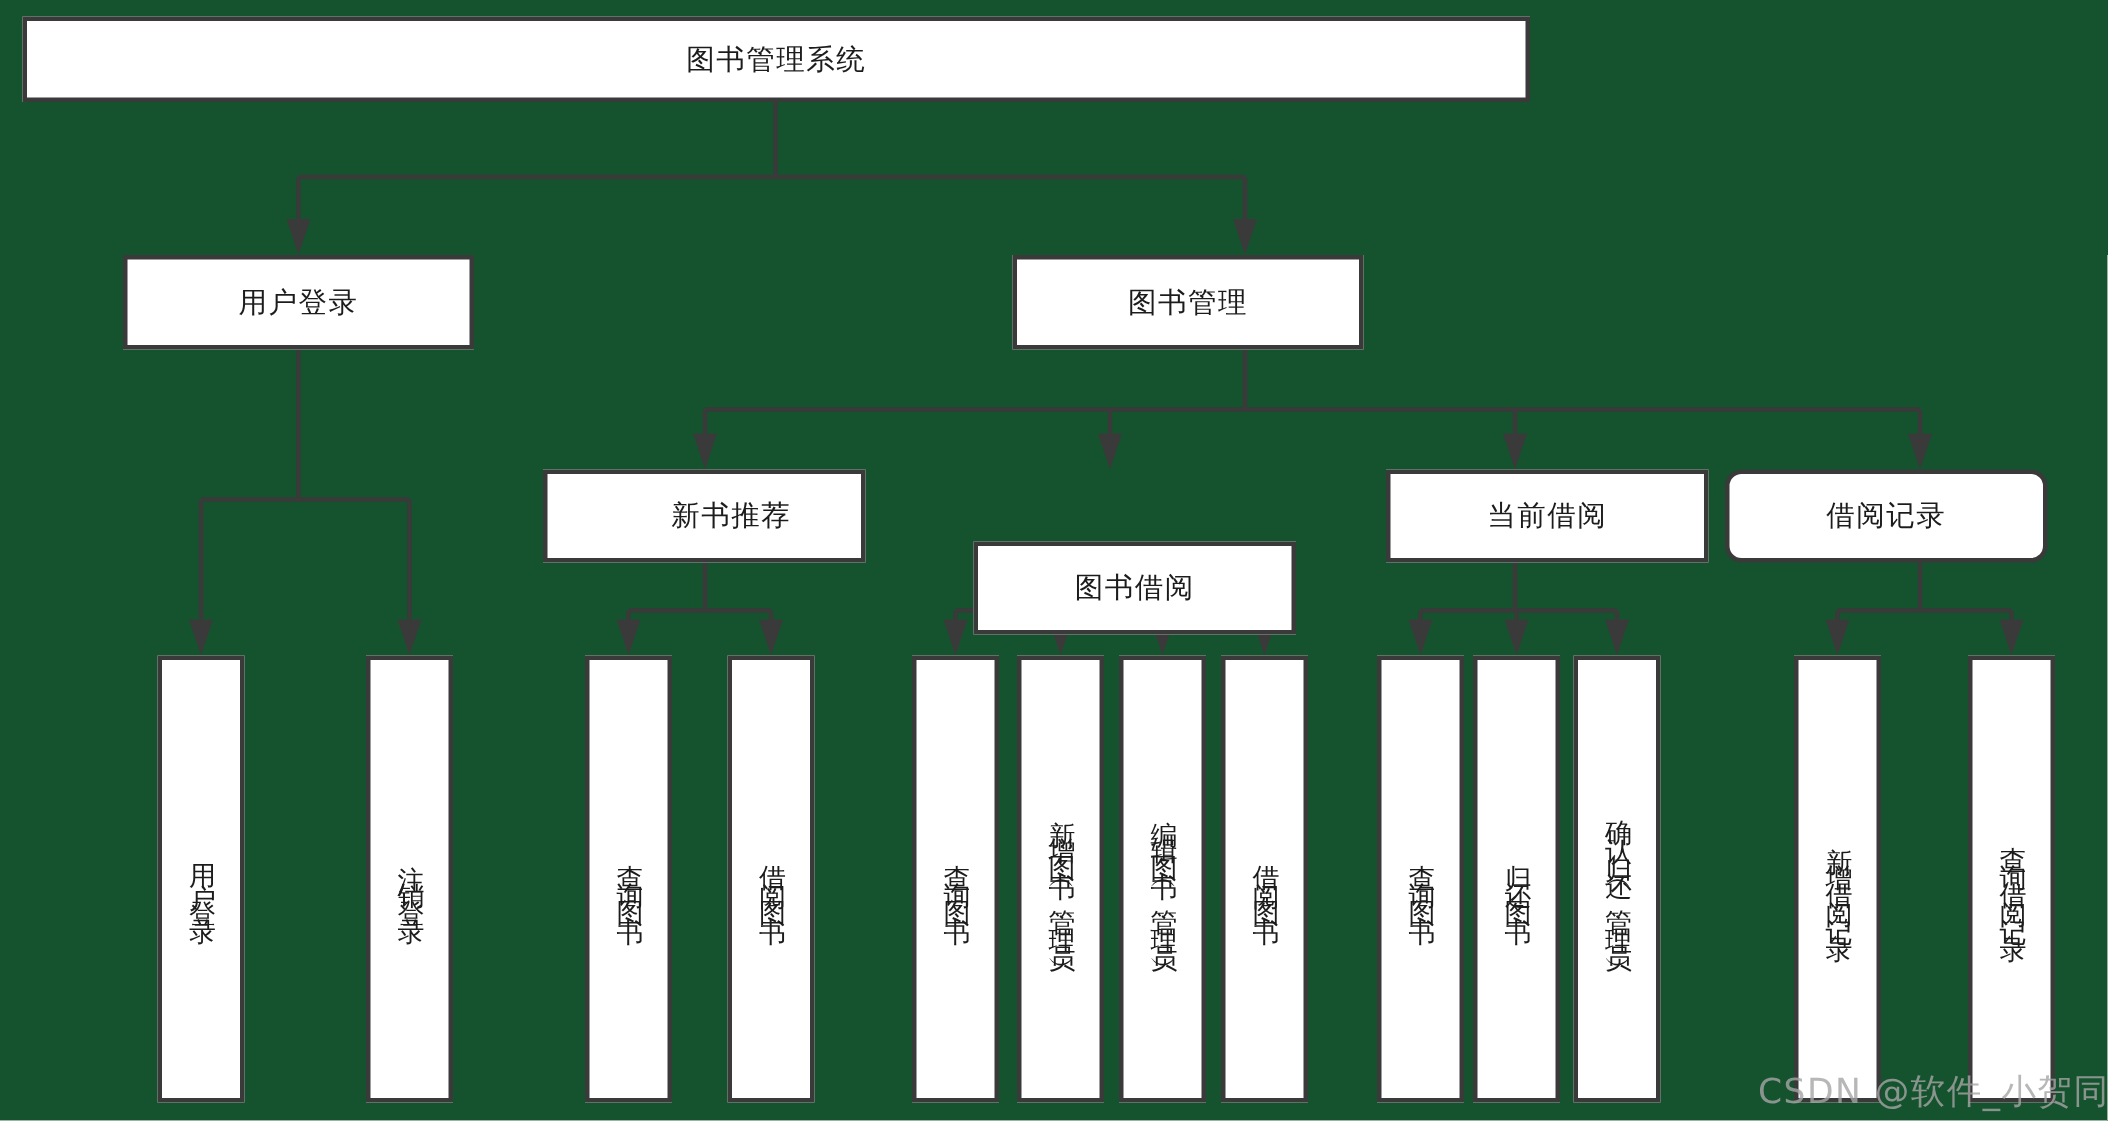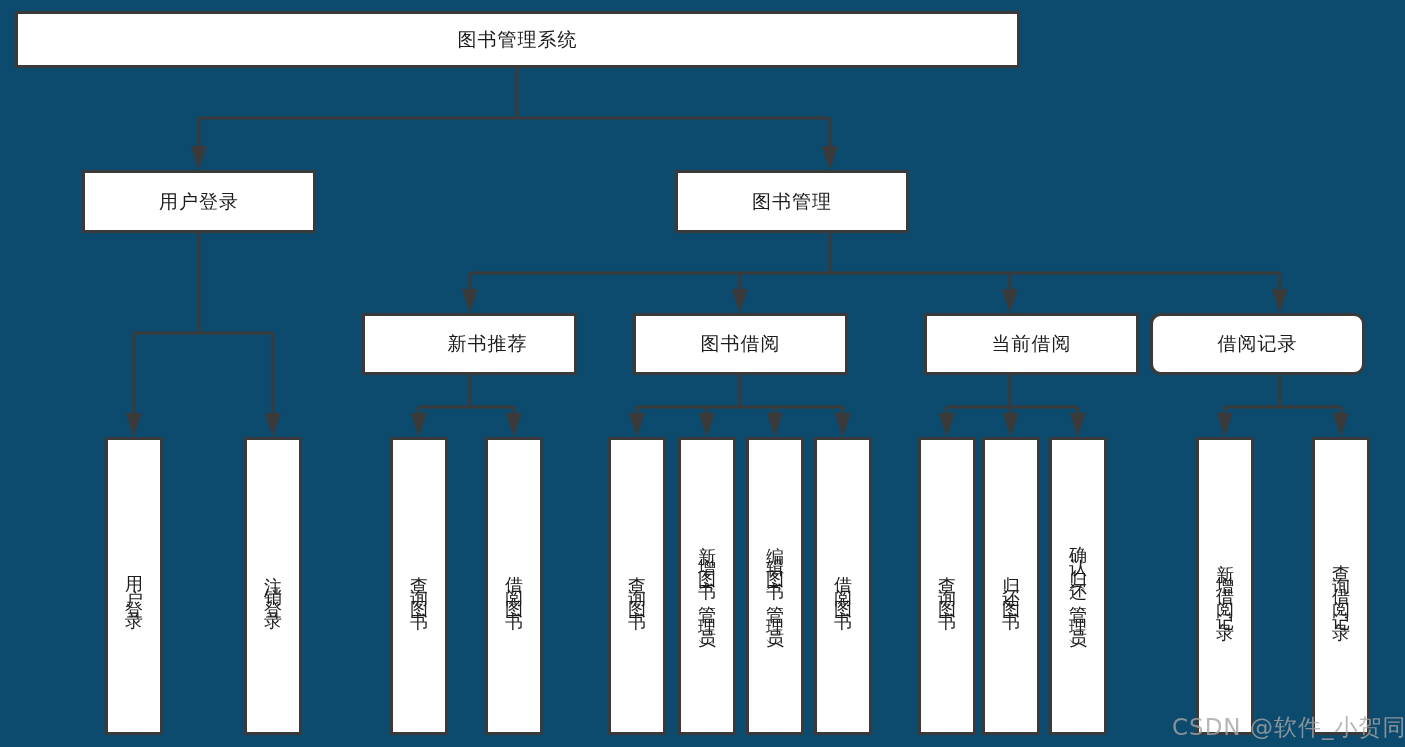--- a/index.html
+++ b/index.html
@@ -5,21 +5,21 @@
   html, body {
     margin: 0;
     padding: 0;
     background: #ffffff;
     font-family: "DejaVu Sans", "Liberation Sans", sans-serif;
   }
   .canvas {
     position: relative;
     width: 1405px;
     height: 747px;
-    background: #0c4a6e;
+    background: #14532d;
     overflow: hidden;
   }
   .connectors {
     position: absolute;
     left: 0;
     top: 0;
     width: 1405px;
     height: 747px;
     pointer-events: none;
   }
@@ -114,21 +114,21 @@
   <div class="box lvl2 hnode" style="left:82px;">
     <span>用户登录</span>
   </div>
   <div class="box lvl2 hnode" style="left:675px;">
     <span>图书管理</span>
   </div>
 
   <div class="box lvl3 hnode" style="left:362px;padding-left:36px;">
     <span>新书推荐</span>
   </div>
-  <div class="box lvl3 hnode" style="left:633px;">
+  <div class="box lvl3 hnode" style="left:649px;margin-top:48px;">
     <span>图书借阅</span>
   </div>
   <div class="box lvl3 hnode" style="left:924px;">
     <span>当前借阅</span>
   </div>
   <div class="box lvl3 hnode" style="left:1150px;border-radius:11px;">
     <span>借阅记录</span>
   </div>
 
   <div class="box leaf" style="left:105px;">

